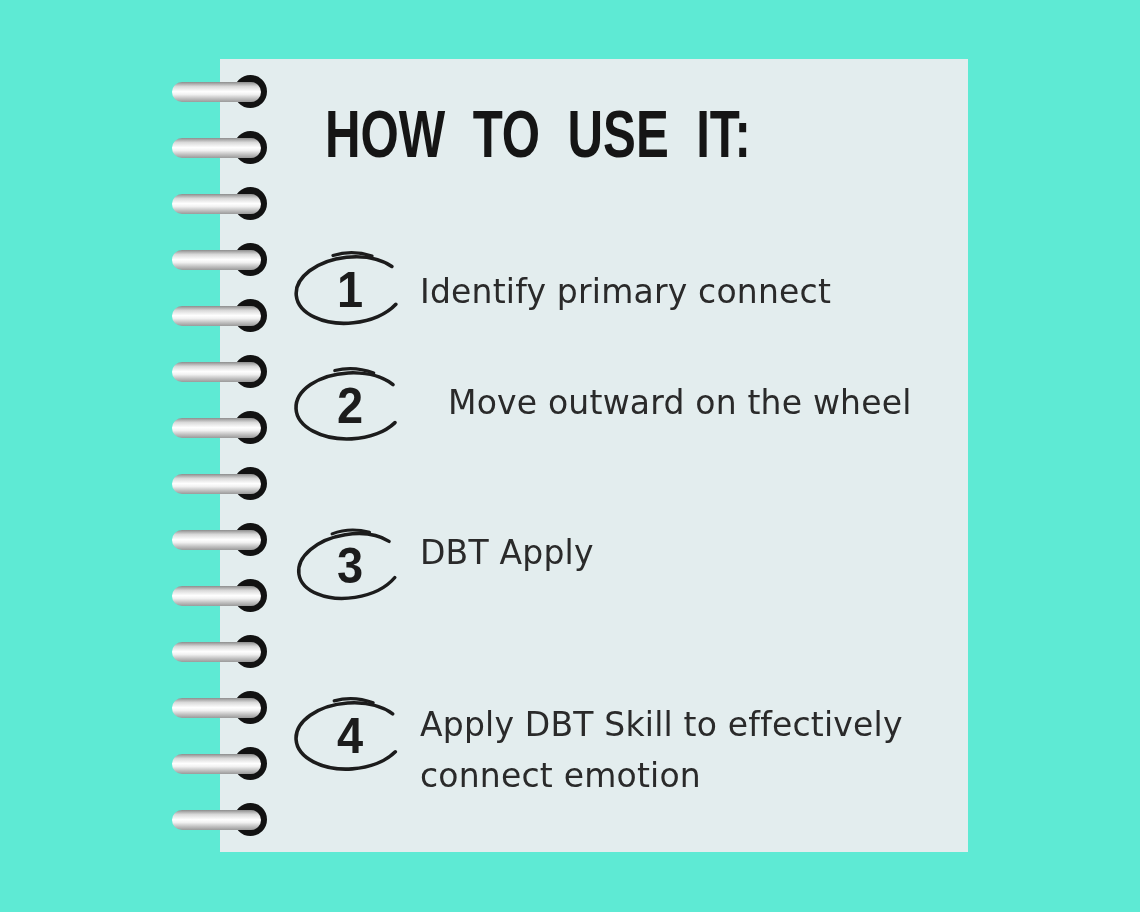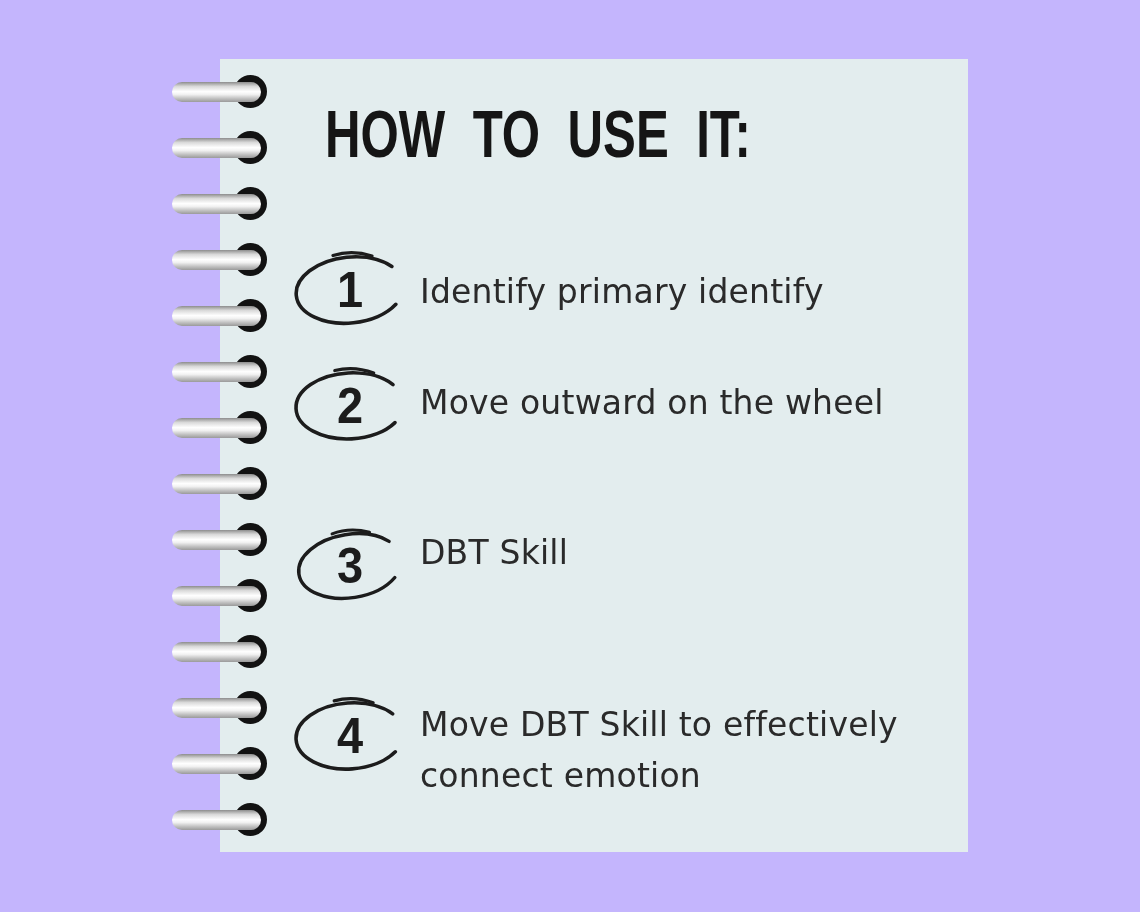--- a/index.html
+++ b/index.html
@@ -1,20 +1,20 @@
 <!DOCTYPE html>
 <html><head>
 <meta charset="utf-8">
 <style>
   html, body { margin: 0; padding: 0; background: #ffffff; }
   .canvas {
     position: relative;
     width: 1140px;
     height: 912px;
-    background: #c4b5fd;
+    background: #5eead4;
     overflow: hidden;
     font-family: "DejaVu Sans", sans-serif;
   }
 
   
   .paper {
     position: absolute;
     left: 220px;
     top: 59px;
     width: 748px;
@@ -88,21 +88,21 @@
   .step-text {
     position: absolute;
     left: 128px;
     font-size: 33px;
     line-height: 51px;
     color: #2a2a2a;
     letter-spacing: 0.2px;
     white-space: nowrap;
   }
   .step-1 .step-text { top: 17px; }
-  .step-2 .step-text { top: 12px; }
+  .step-2 .step-text { top: 12px; margin-left: 28px; }
   .step-3 .step-text { top: 2px; }
   .step-4 .step-text { top: 4px; }
 </style>
 </head>
 <body>
 
 <div class="canvas">
 
   <div class="paper"></div>
 
@@ -169,21 +169,21 @@
 
   <div class="step step-1">
     <div class="badge">
       <svg width="120" height="80" viewBox="0 0 120 80">
         <ellipse cx="58" cy="41" rx="54" ry="33" fill="none" stroke="#1c1c1c" stroke-width="3.6" pathLength="100" stroke-dasharray="84 16" stroke-dashoffset="92" transform="rotate(-6 58 41)" stroke-linecap="round"></ellipse>
         <path d="M 80 7 Q 60 0.5 41 6.5" fill="none" stroke="#1c1c1c" stroke-width="3.2" stroke-linecap="round"></path>
       </svg>
       <span class="num">1</span>
     </div>
     <div class="step-text">
-      <div>Identify primary identify</div>
+      <div>Identify primary connect</div>
     </div>
   </div>
 
   <div class="step step-2">
     <div class="badge">
       <svg width="120" height="80" viewBox="0 0 120 80">
         <ellipse cx="58" cy="41" rx="54" ry="33" fill="none" stroke="#1c1c1c" stroke-width="3.6" pathLength="100" stroke-dasharray="84 16" stroke-dashoffset="92" transform="rotate(-6 58 41)" stroke-linecap="round"></ellipse>
         <path d="M 80 7 Q 60 0.5 41 6.5" fill="none" stroke="#1c1c1c" stroke-width="3.2" stroke-linecap="round"></path>
       </svg>
       <span class="num">2</span>
@@ -195,31 +195,31 @@
 
   <div class="step step-3">
     <div class="badge">
       <svg width="120" height="80" viewBox="0 0 120 80">
         <ellipse cx="58" cy="41" rx="54" ry="33" fill="none" stroke="#1c1c1c" stroke-width="3.6" pathLength="100" stroke-dasharray="84 16" stroke-dashoffset="92" transform="rotate(-6 58 41)" stroke-linecap="round"></ellipse>
         <path d="M 80 7 Q 60 0.5 41 6.5" fill="none" stroke="#1c1c1c" stroke-width="3.2" stroke-linecap="round"></path>
       </svg>
       <span class="num">3</span>
     </div>
     <div class="step-text">
-      <div>DBT Skill</div>
+      <div>DBT Apply</div>
     </div>
   </div>
 
   <div class="step step-4">
     <div class="badge">
       <svg width="120" height="80" viewBox="0 0 120 80">
         <ellipse cx="58" cy="41" rx="54" ry="33" fill="none" stroke="#1c1c1c" stroke-width="3.6" pathLength="100" stroke-dasharray="84 16" stroke-dashoffset="92" transform="rotate(-6 58 41)" stroke-linecap="round"></ellipse>
         <path d="M 80 7 Q 60 0.5 41 6.5" fill="none" stroke="#1c1c1c" stroke-width="3.2" stroke-linecap="round"></path>
       </svg>
       <span class="num">4</span>
     </div>
     <div class="step-text">
-      <div>Move DBT Skill to effectively</div>
+      <div>Apply DBT Skill to effectively</div>
       <div>connect emotion</div>
     </div>
   </div>
 
 </div>
 
 </body></html>

